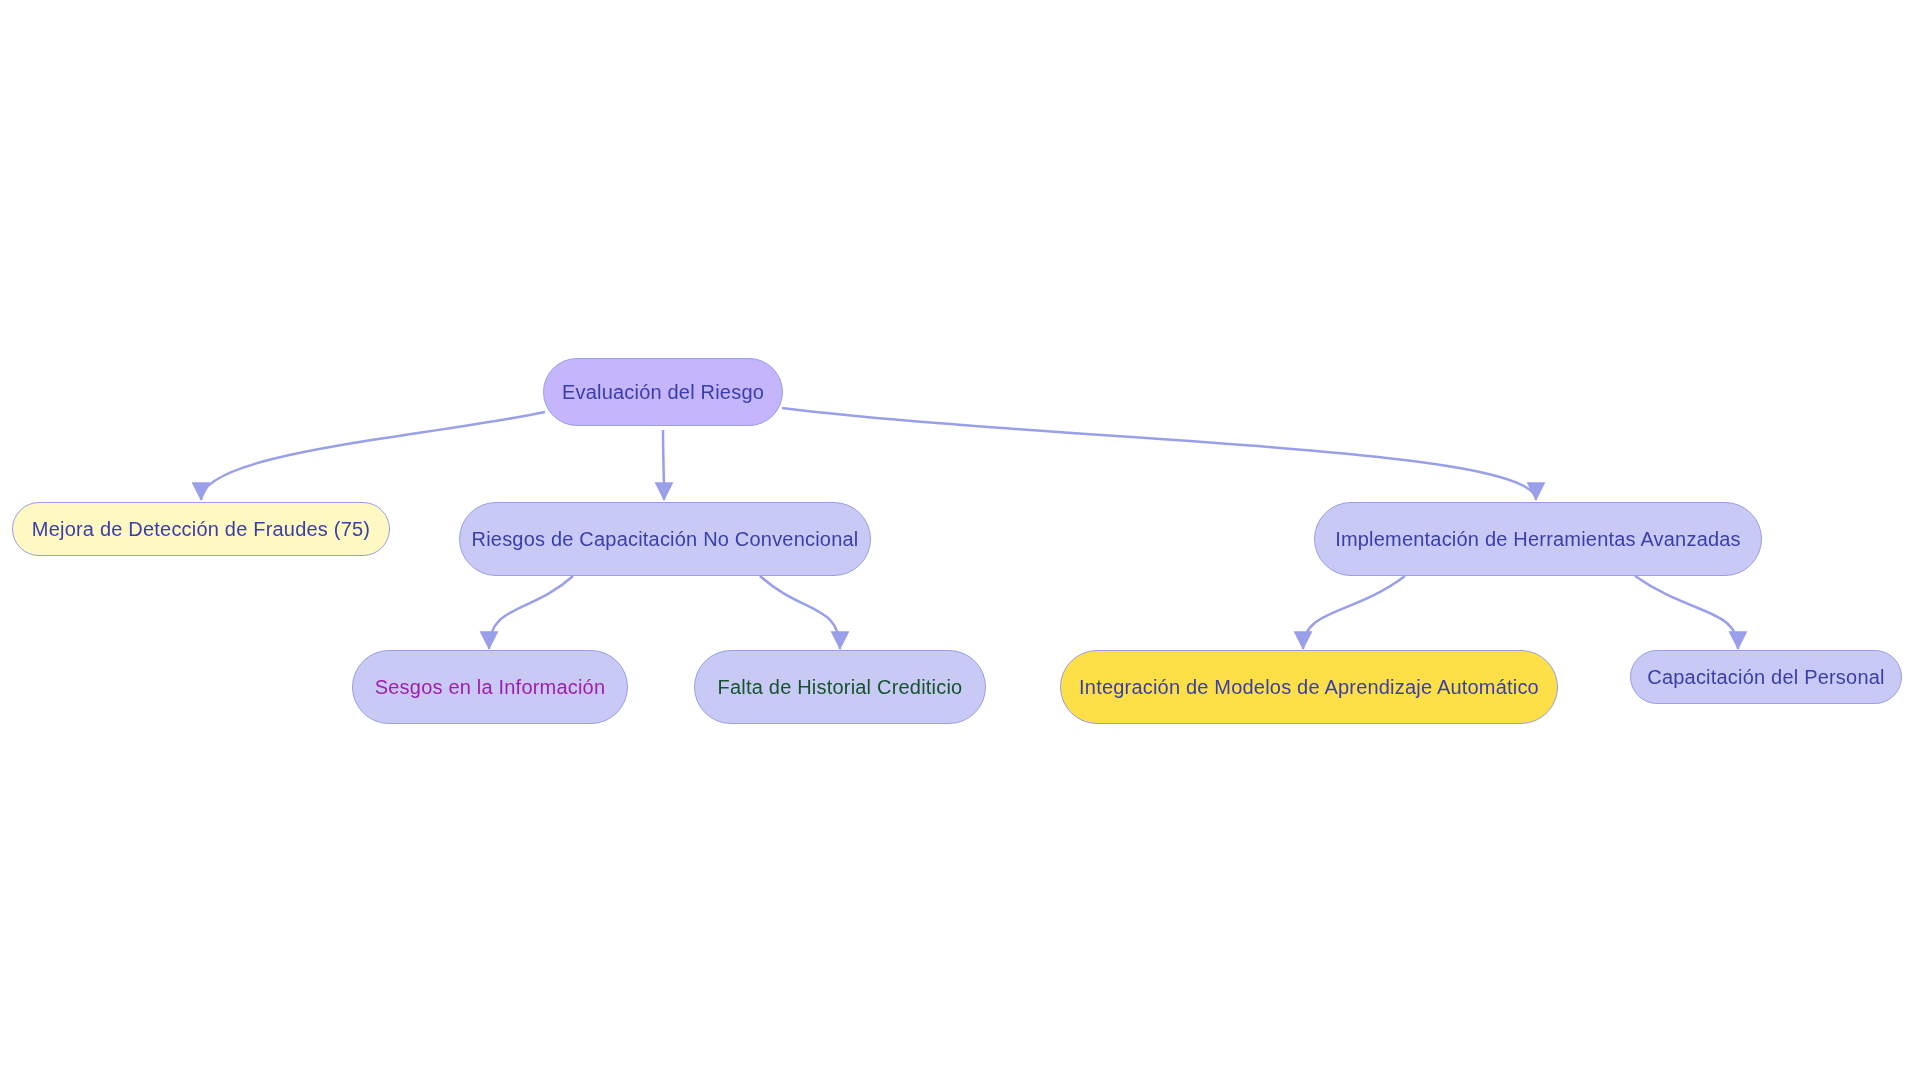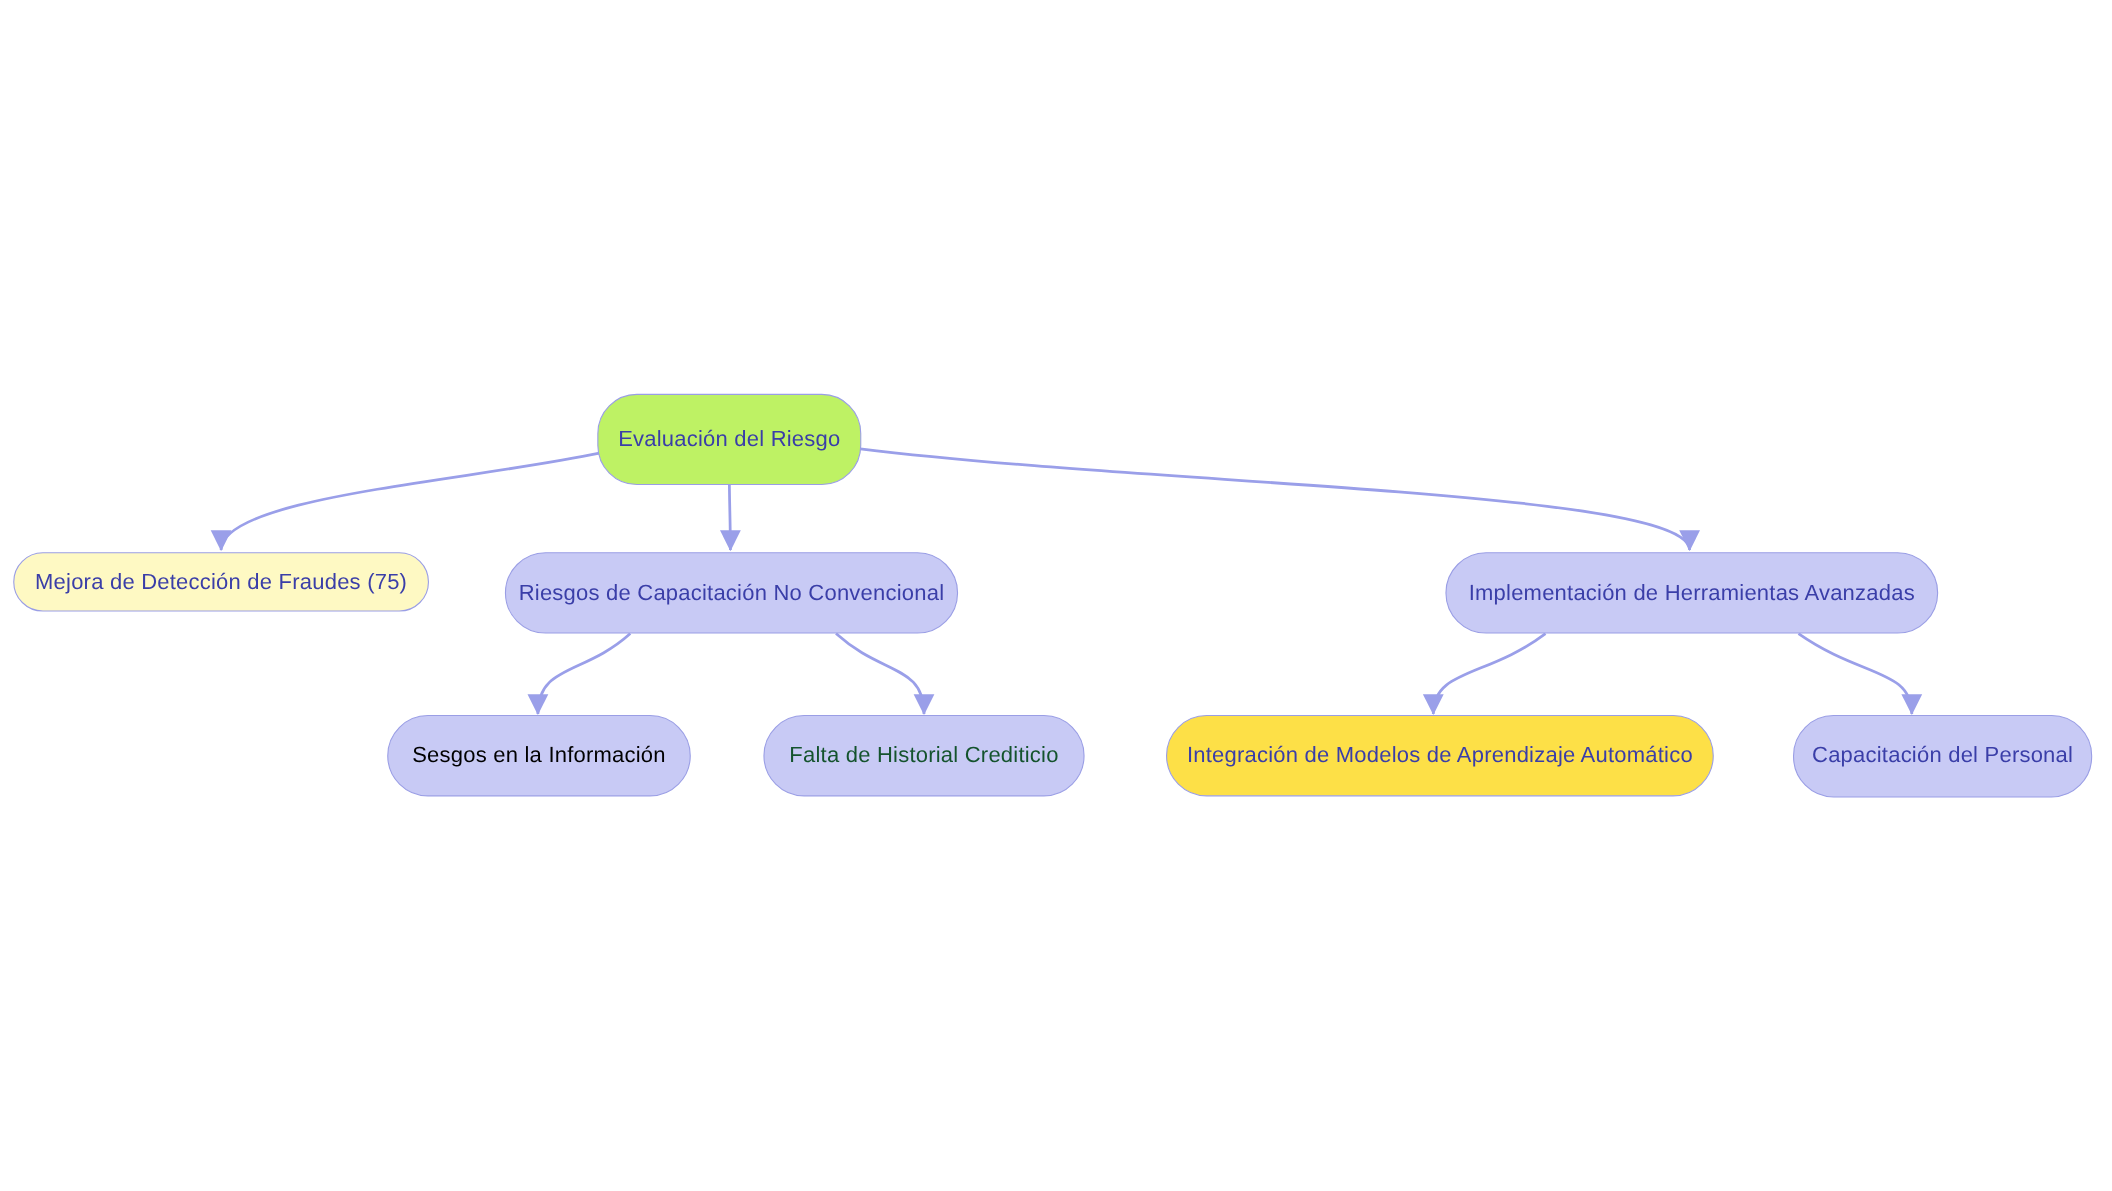--- a/index.html
+++ b/index.html
@@ -51,38 +51,38 @@
         <path d="M545,412 C420,438 201,452 201,500" fill="none" stroke="#9a9fe9" stroke-width="2.5" marker-end="url(#arrowhead)"></path>
         <path d="M663,430 C663,455 664,475 664,500" fill="none" stroke="#9a9fe9" stroke-width="2.5" marker-end="url(#arrowhead)"></path>
         <path d="M782,408 C1060,442 1536,446 1536,500" fill="none" stroke="#9a9fe9" stroke-width="2.5" marker-end="url(#arrowhead)"></path>
         <path d="M573,576 C531,614 489,604 489,649" fill="none" stroke="#9a9fe9" stroke-width="2.5" marker-end="url(#arrowhead)"></path>
         <path d="M760,576 C802,614 840,604 840,649" fill="none" stroke="#9a9fe9" stroke-width="2.5" marker-end="url(#arrowhead)"></path>
         <path d="M1405,576 C1352,616 1303,608 1303,649" fill="none" stroke="#9a9fe9" stroke-width="2.5" marker-end="url(#arrowhead)"></path>
         <path d="M1635,576 C1692,616 1738,608 1738,649" fill="none" stroke="#9a9fe9" stroke-width="2.5" marker-end="url(#arrowhead)"></path>
       </g>
   </svg>
   <div id="nodes-layer">
-      <div class="node" style="left: 543px; top: 358px; width: 240px; height: 83px; background: #bef264; border: 1.5px solid rgb(154, 158, 229); color: rgb(58, 62, 168); border-radius: 36px;">
+      <div class="node" style="left: 543px; top: 358px; width: 240px; height: 68px; background: #c4b5fd; border: 1.5px solid rgb(154, 158, 229); color: rgb(58, 62, 168); border-radius: 36px;">
         <span>Evaluación del Riesgo</span>
       </div>
       <div class="node" style="left: 12px; top: 502px; width: 378px; height: 54px; background: #fef9c3; border: 1.5px solid rgb(154, 158, 229); color: rgb(58, 62, 168); border-radius: 37px;">
         <span>Mejora de Detección de Fraudes (75)</span>
       </div>
       <div class="node" style="left: 459px; top: 502px; width: 412px; height: 74px; background: rgb(200, 202, 245); border: 1.5px solid rgb(154, 158, 229); color: rgb(58, 62, 168); border-radius: 37px;">
         <span>Riesgos de Capacitación No Convencional</span>
       </div>
       <div class="node" style="left: 1314px; top: 502px; width: 448px; height: 74px; background: rgb(200, 202, 245); border: 1.5px solid rgb(154, 158, 229); color: rgb(58, 62, 168); border-radius: 37px;">
         <span>Implementación de Herramientas Avanzadas</span>
       </div>
-      <div class="node" style="left: 352px; top: 650px; width: 276px; height: 74px; background: rgb(200, 202, 245); border: 1.5px solid rgb(154, 158, 229); color: #000000; border-radius: 37px;">
+      <div class="node" style="left: 352px; top: 650px; width: 276px; height: 74px; background: rgb(200, 202, 245); border: 1.5px solid rgb(154, 158, 229); color: #a21caf; border-radius: 37px;">
         <span>Sesgos en la Información</span>
       </div>
       <div class="node" style="left: 694px; top: 650px; width: 292px; height: 74px; background: rgb(200, 202, 245); border: 1.5px solid rgb(154, 158, 229); color: #14532d; border-radius: 37px;">
         <span>Falta de Historial Crediticio</span>
       </div>
       <div class="node" style="left: 1060px; top: 650px; width: 498px; height: 74px; background: #fde047; border: 1.5px solid rgb(154, 158, 229); color: rgb(58, 62, 168); border-radius: 37px;">
         <span>Integración de Modelos de Aprendizaje Automático</span>
       </div>
-      <div class="node" style="left: 1630px; top: 650px; width: 272px; height: 75px; background: rgb(200, 202, 245); border: 1.5px solid rgb(154, 158, 229); color: rgb(58, 62, 168); border-radius: 37px;">
+      <div class="node" style="left: 1630px; top: 650px; width: 272px; height: 54px; background: rgb(200, 202, 245); border: 1.5px solid rgb(154, 158, 229); color: rgb(58, 62, 168); border-radius: 37px;">
         <span>Capacitación del Personal</span>
       </div>
     </div>
 </div>
 
 </body></html>

